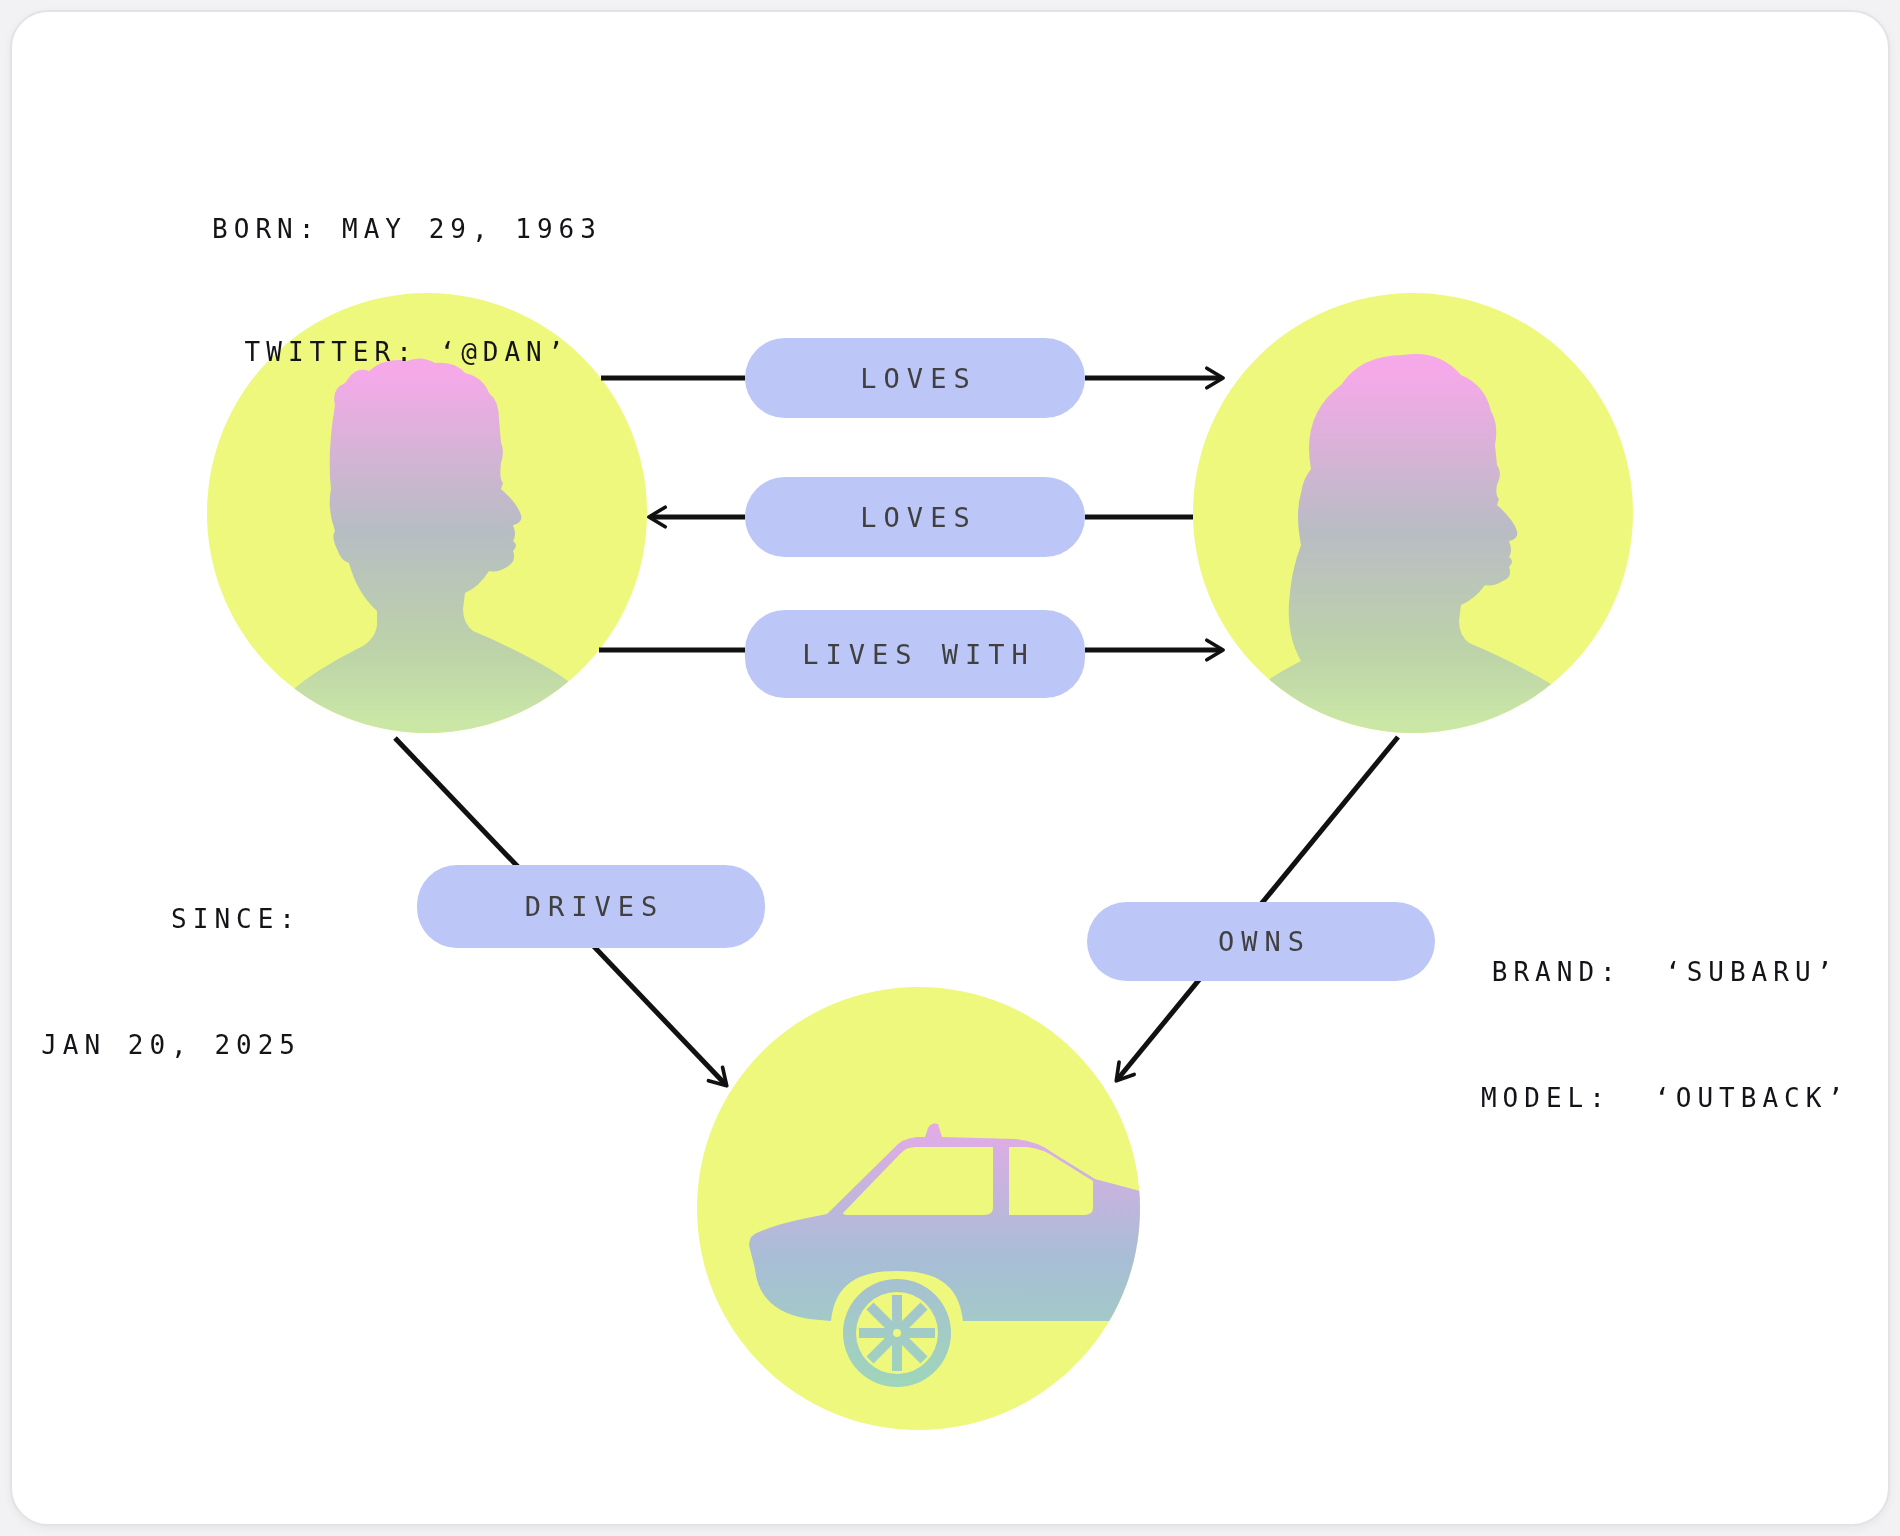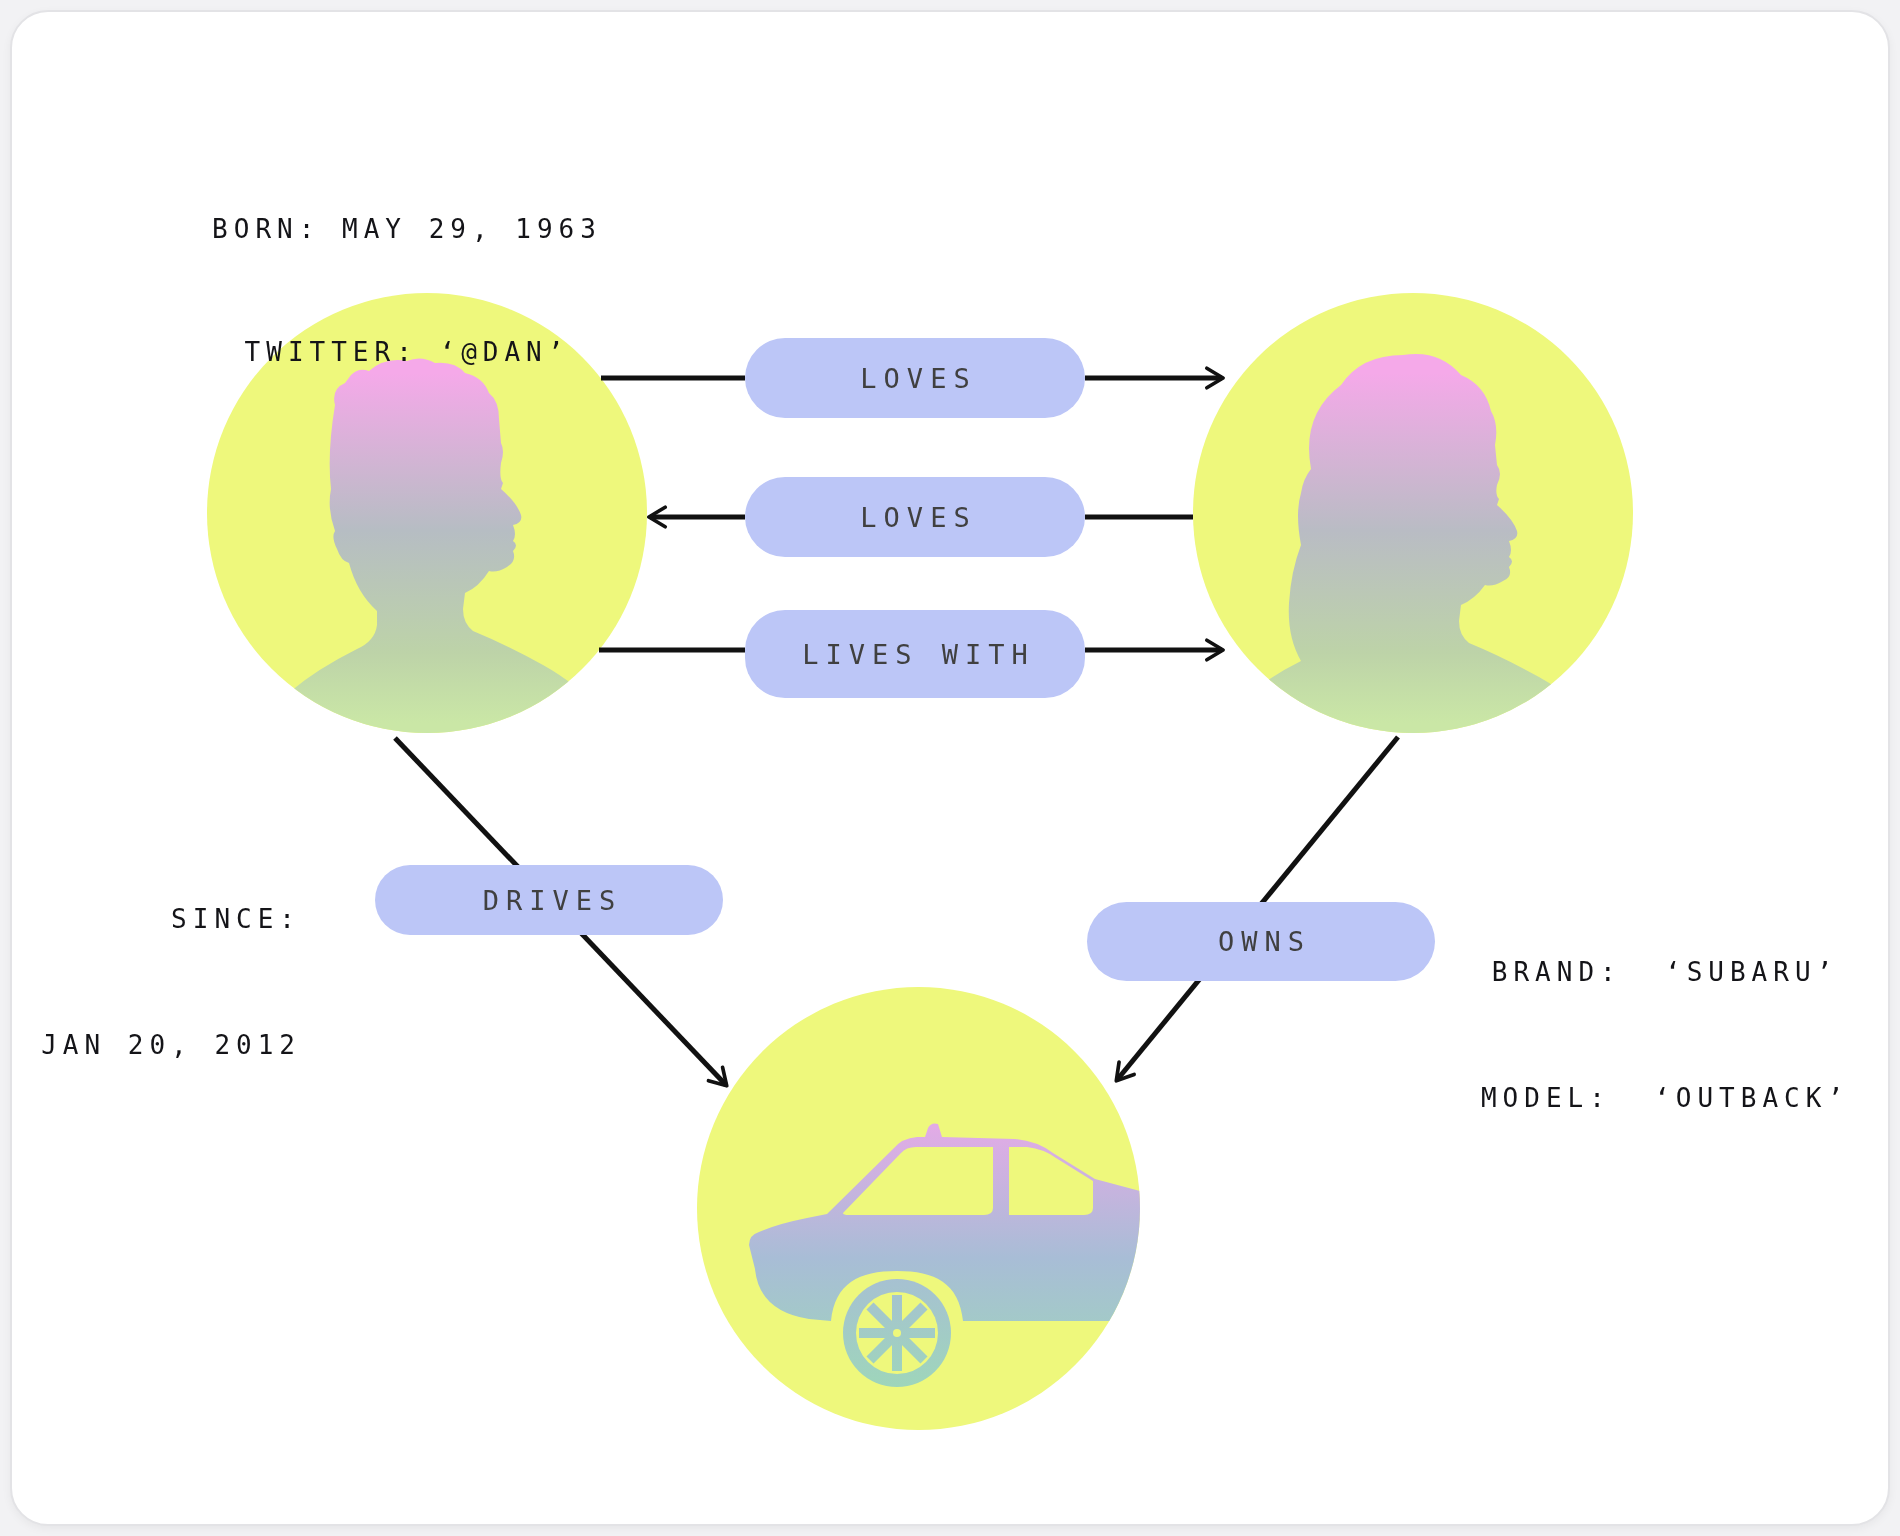--- a/index.html
+++ b/index.html
@@ -133,31 +133,31 @@
       <path d="M 599 650 L 745 650"></path>
       <path d="M 1085 650 L 1222 650" marker-end="url(#arrow)"></path>
       <path d="M 395 738 L 726 1085" marker-end="url(#arrow)"></path>
       <path d="M 1398 737 L 1117 1080" marker-end="url(#arrow)"></path>
     </g>
   </svg>
 
   <div class="pill" style="left:745px;top:338px;width:340px;height:80px;">LOVES</div>
   <div class="pill" style="left:745px;top:477px;width:340px;height:80px;">LOVES</div>
   <div class="pill" style="left:745px;top:610px;width:340px;height:88px;">LIVES WITH</div>
-  <div class="pill" style="left:375px;top:865px;width:348px;height:70px;text-align:center;">DRIVES</div>
+  <div class="pill" style="left:417px;top:865px;width:348px;height:83px;text-align:center;">DRIVES</div>
   <div class="pill" style="left:1087px;top:902px;width:348px;height:79px;">OWNS</div>
 
   <div class="props center" style="left:157px;top:127px;width:500px;">
     <div>BORN: MAY 29, 1963</div>
     <div>TWITTER: ‘@DAN’</div>
   </div>
 
 
   <div class="props right" style="left:41px;top:814px;width:260px;line-height:42px;text-align:right;">
     <div>SINCE:</div>
-    <div>JAN 20, 2012</div>
+    <div>JAN 20, 2025</div>
   </div>
 
   <div class="props left" style="left:1455px;top:867px;width:420px;line-height:42px;">
     <div>BRAND:  ‘SUBARU’</div>
     <div>MODEL:  ‘OUTBACK’</div>
   </div>
 </div>
 
 </body></html>

